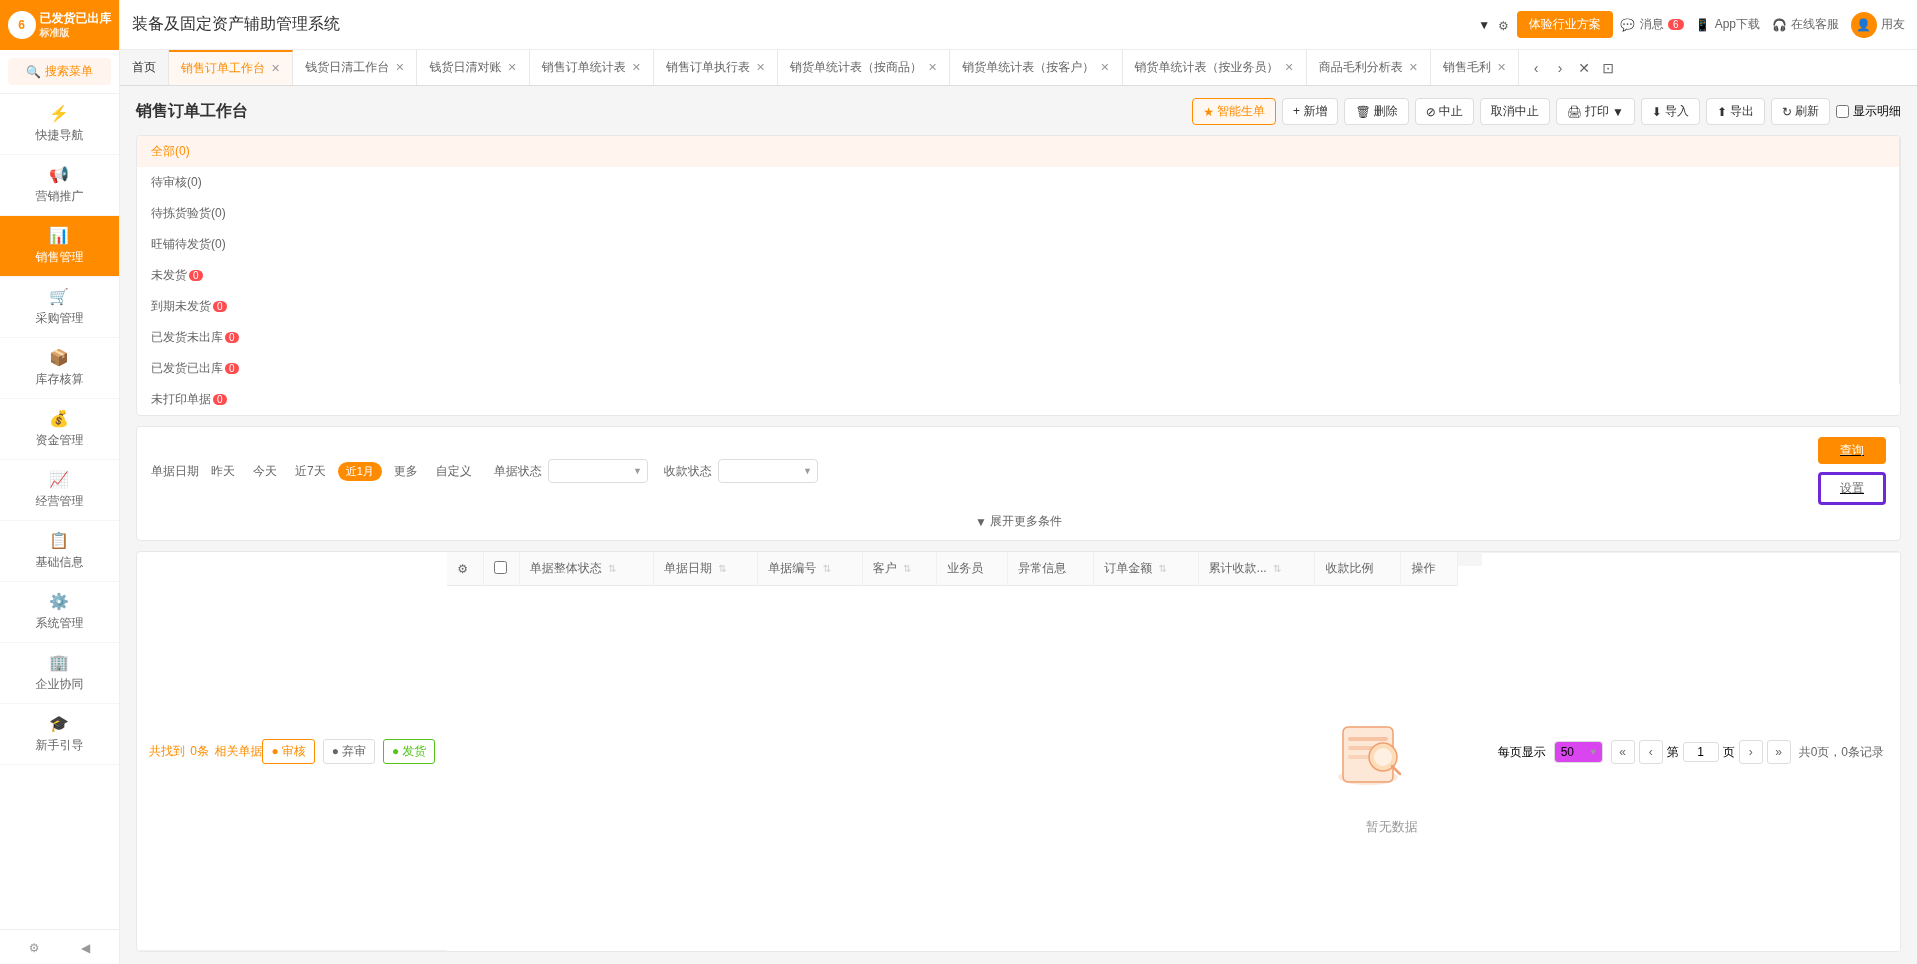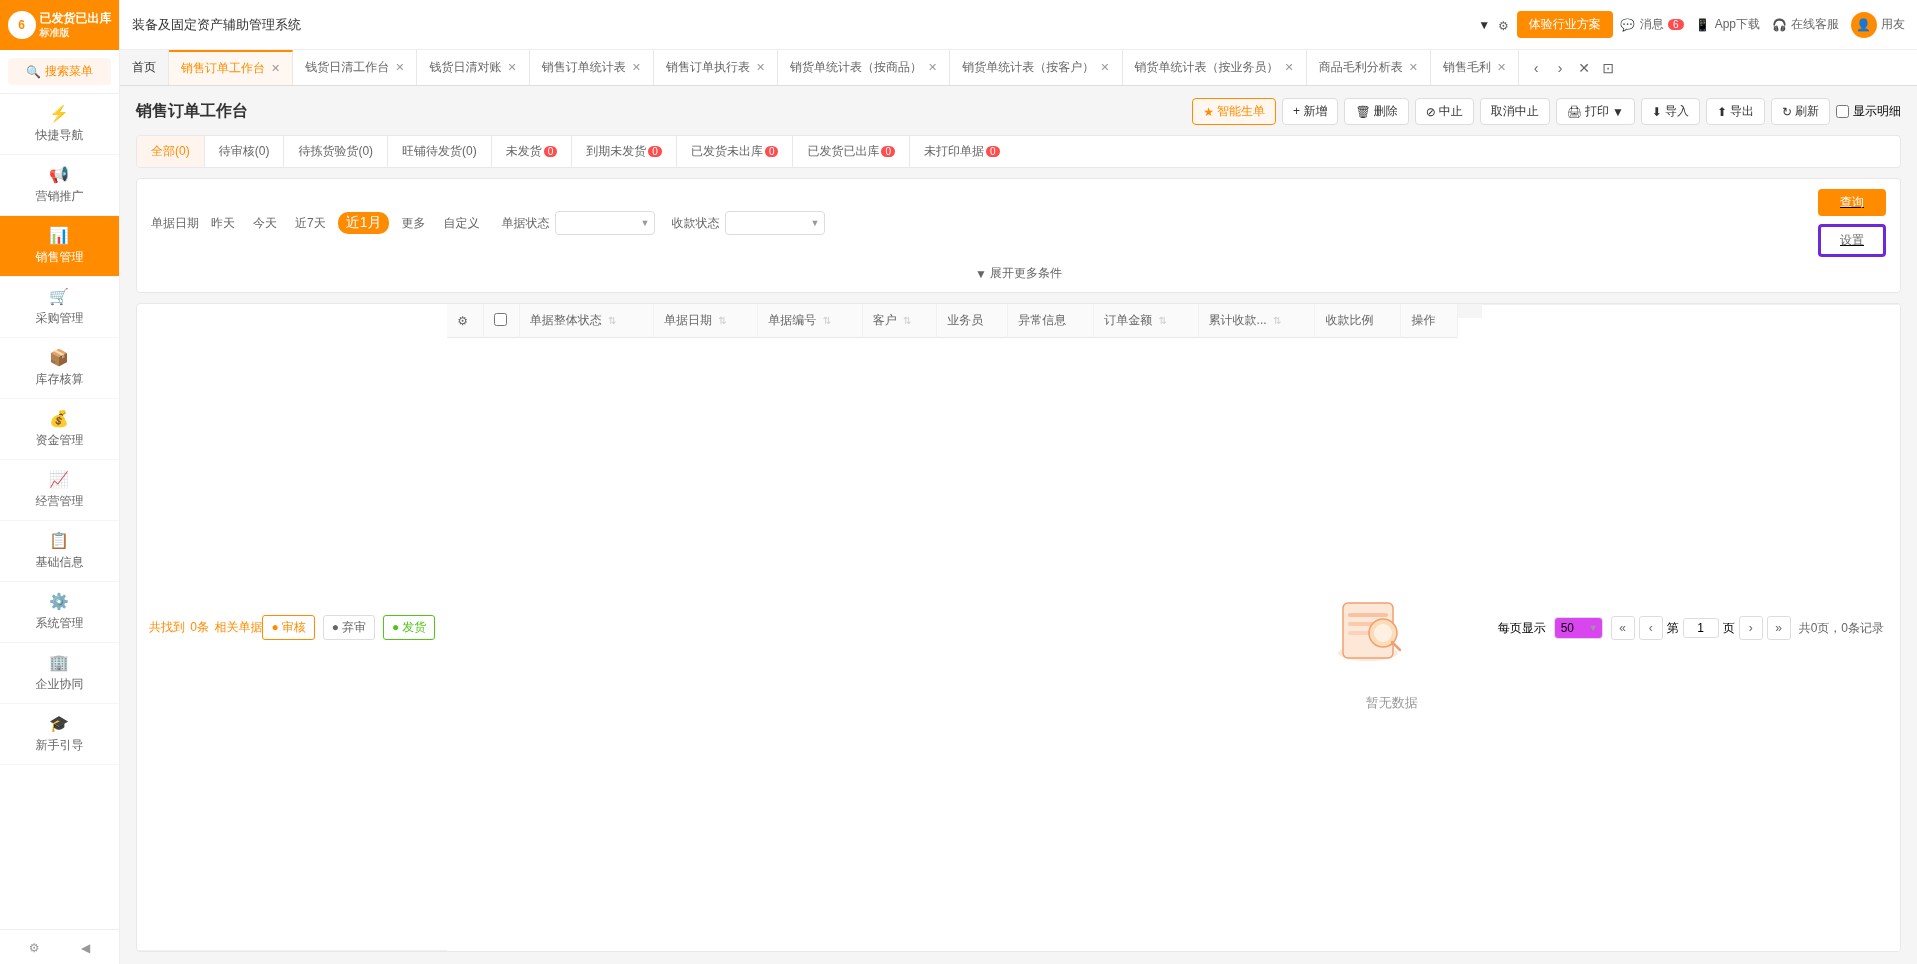--- a/index.html
+++ b/index.html
@@ -17,21 +17,21 @@
     .sidebar-item.active { background: #ff8c00; color: #fff; }
     .sidebar-item .icon { font-size: 16px; }
     .sidebar-bottom { padding: 8px; display: flex; justify-content: space-around; border-top: 1px solid #eee; }
     .sidebar-bottom-btn { background: none; border: none; cursor: pointer; color: #999; font-size: 16px; }
 
     
     .main { flex: 1; display: flex; flex-direction: column; overflow: hidden; }
 
     
     .topbar { height: 50px; background: #fff; border-bottom: 1px solid #eee; display: flex; align-items: center; padding: 0 12px; gap: 8px; flex-shrink: 0; }
-    .topbar-title { color: #333; font-size: 13px; flex: 1; display: flex; align-items: center; gap: 6px; }
+    .topbar-title { color: #333; font-size: 16px; flex: 1; display: flex; align-items: center; gap: 6px; }
     .topbar-dropdown { background: none; border: none; cursor: pointer; color: #333; font-size: 12px; }
     .topbar-settings { background: none; border: none; cursor: pointer; color: #666; font-size: 16px; }
     .topbar-trial { background: #ff8c00; color: #fff; border: none; border-radius: 4px; padding: 5px 12px; cursor: pointer; font-size: 12px; }
     .topbar-right { display: flex; align-items: center; gap: 12px; margin-left: auto; }
     .topbar-right-item { display: flex; align-items: center; gap: 4px; color: #666; cursor: pointer; font-size: 12px; }
     .badge { background: #ff4d4f; color: #fff; border-radius: 10px; padding: 0 5px; font-size: 10px; min-width: 16px; text-align: center; }
     .user-avatar { width: 26px; height: 26px; border-radius: 50%; background: #ff8c00; display: flex; align-items: center; justify-content: center; color: #fff; font-size: 11px; }
 
     
     .tabs-bar { background: #fff; border-bottom: 1px solid #ddd; display: flex; align-items: center; overflow: hidden; flex-shrink: 0; height: 36px; }
@@ -46,34 +46,34 @@
     .page-content { flex: 1; overflow: auto; padding: 12px 16px; background: #f5f5f5; display: flex; flex-direction: column; }
 
     
     .page-header { display: flex; align-items: center; justify-content: space-between; margin-bottom: 10px; }
     .page-title { font-size: 16px; font-weight: bold; color: #333; }
     .page-actions { display: flex; align-items: center; gap: 6px; }
     .btn { display: flex; align-items: center; gap: 3px; padding: 4px 10px; border-radius: 4px; cursor: pointer; font-size: 12px; border: 1px solid #ddd; background: #fff; color: #333; white-space: nowrap; }
     .btn-smart { background: #fff7f0; border-color: #ff8c00; color: #ff8c00; display: flex; align-items: center; gap: 3px; }
 
     
-    .sub-tabs { display: flex; gap: 0; margin-bottom: 10px; background: #fff; border: 1px solid #e8e8e8; border-radius: 4px; overflow: hidden; }
+    .sub-tabs { display: flex; gap: 0; margin-bottom: 10px; background: #fff; border: 1px solid #e8e8e8; border-radius: 4px; overflow: hidden; flex-direction: column; }
     .sub-tab { padding: 7px 14px; cursor: pointer; color: #666; font-size: 12px; border-right: 1px solid #e8e8e8; white-space: nowrap; }
     .sub-tab:last-child { border-right: none; }
     .sub-tab.active { background: #fff5ee; color: #ff8c00; font-weight: 500; }
     .sub-tab .red-badge { background: #ff4d4f; color: #fff; border-radius: 10px; padding: 0 4px; font-size: 10px; margin-left: 2px; }
 
     
     .filter-area { background: #fff; border: 1px solid #e8e8e8; border-radius: 4px; padding: 10px 14px; margin-bottom: 10px; }
     .filter-row { display: flex; align-items: center; gap: 16px; flex-wrap: wrap; }
     .filter-item { display: flex; align-items: center; gap: 6px; }
     .filter-label { color: #666; white-space: nowrap; font-size: 12px; }
     .filter-date-options { display: flex; gap: 6px; align-items: center; }
     .date-opt { color: #666; cursor: pointer; padding: 2px 6px; font-size: 12px; }
-    .date-opt.active-orange { background: #ff8c00; color: #fff; border-radius: 10px; padding: 2px 8px; font-size: 14px; }
+    .date-opt.active-orange { background: #ff8c00; color: #fff; border-radius: 10px; padding: 2px 8px; font-size: 11px; }
     .date-range { color: #666; font-size: 11px; }
     .filter-select { border: 1px solid #ddd; border-radius: 4px; padding: 4px 20px 4px 8px; font-size: 12px; color: #333; background: #fff; cursor: pointer; appearance: none; min-width: 100px; }
     .filter-select-wrap { position: relative; display: inline-block; }
     .filter-select-wrap::after { content: '▼'; position: absolute; right: 6px; top: 50%; transform: translateY(-50%); font-size: 9px; color: #999; pointer-events: none; }
     .expand-btn { color: #666; cursor: pointer; font-size: 12px; display: flex; align-items: center; gap: 3px; border: none; background: none; }
     .filter-actions-row { display: flex; justify-content: center; margin-top: 8px; }
     .query-btn { background: #ff8c00; color: #fff; border: none; border-radius: 4px; padding: 5px 22px; cursor: pointer; font-size: 12px; }
     .set-btn { background: #fff; color: #666; border: 3px solid #6d28d9; border-radius: 4px; padding: 5px 16px; cursor: pointer; font-size: 12px; margin-top: 4px; width: 100%; }
 
     

